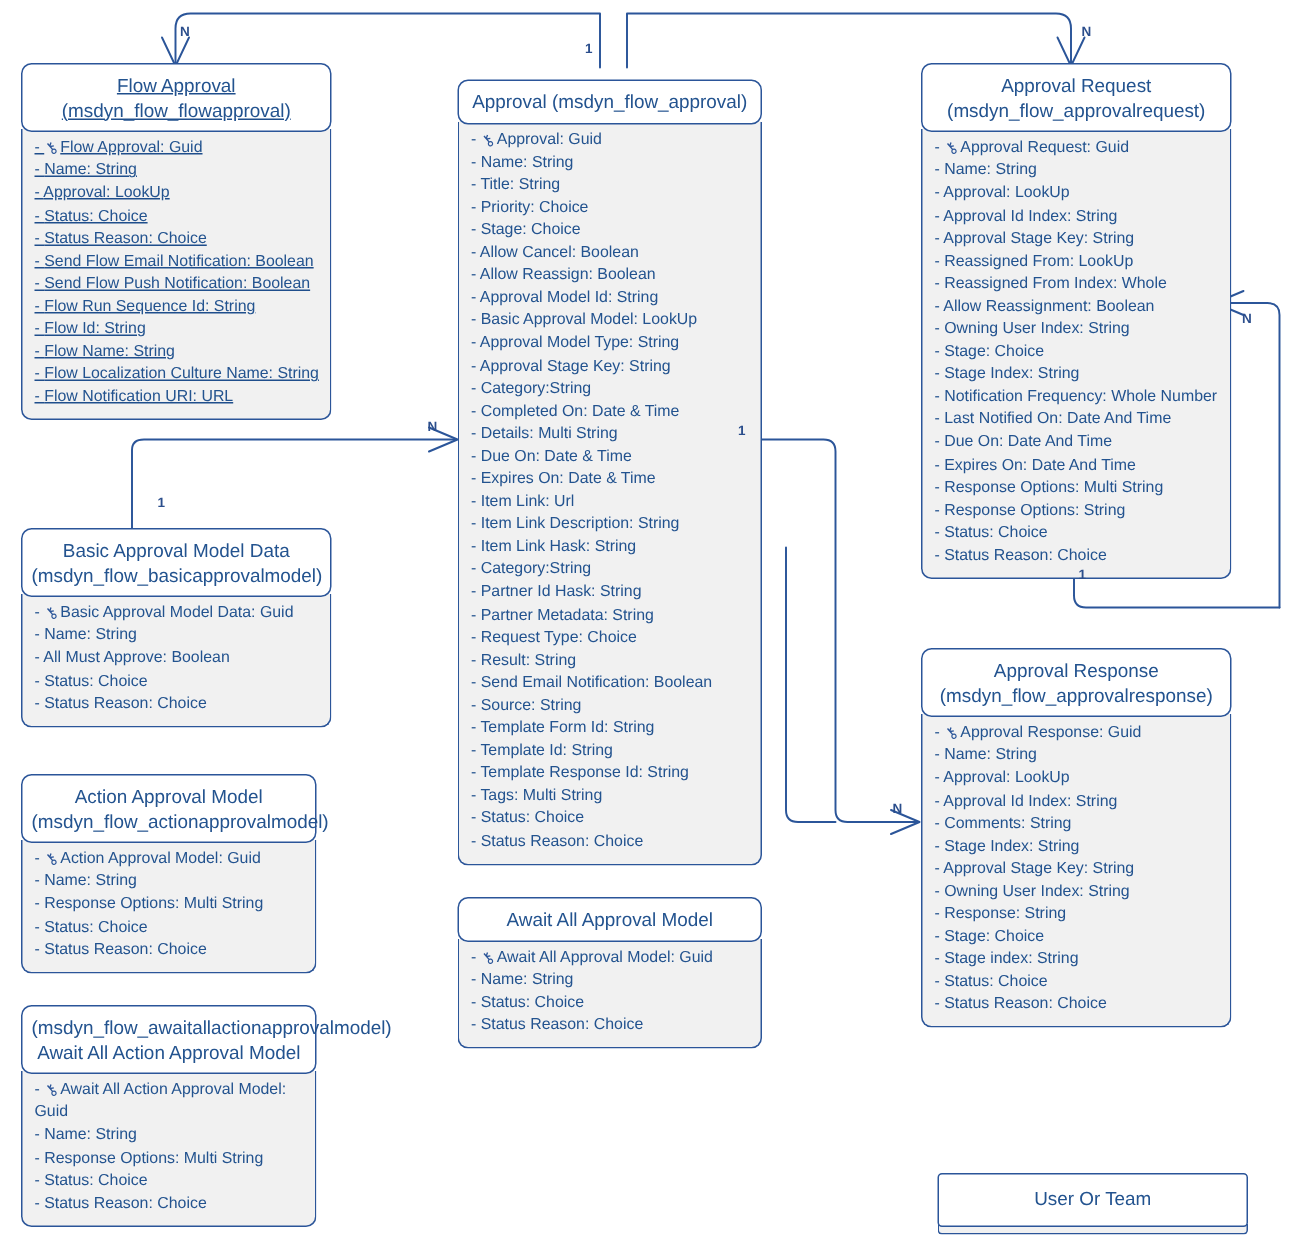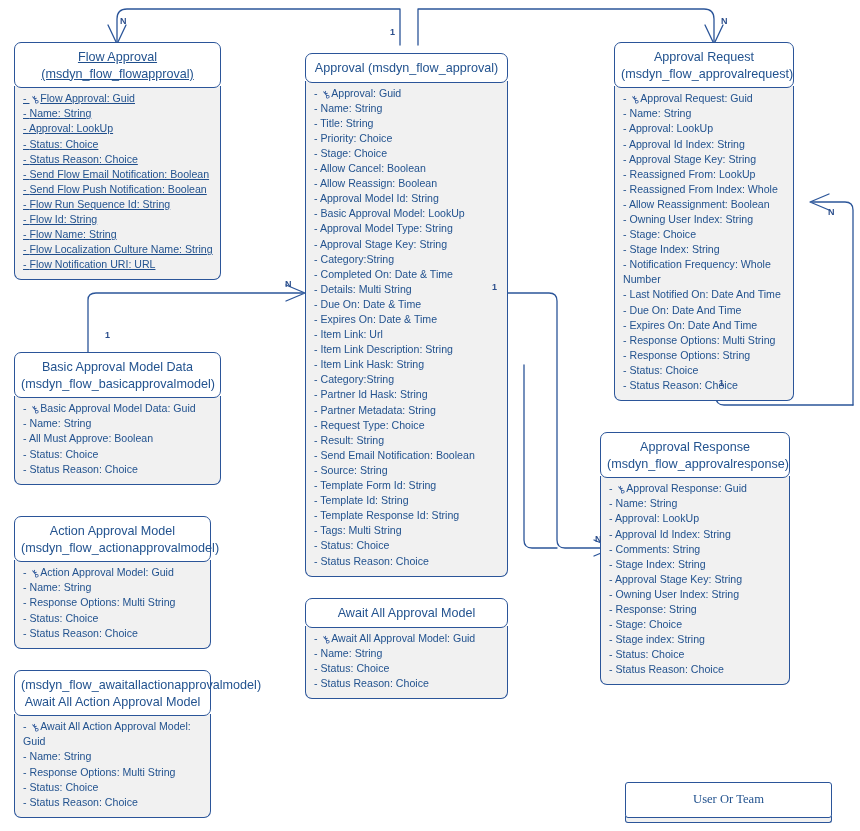--- a/index.html
+++ b/index.html
@@ -202,21 +202,21 @@
         <span class="attr"><span>- </span><span>Source: String</span></span>
         <span class="attr"><span>- </span><span>Template Form Id: String</span></span>
         <span class="attr"><span>- </span><span>Template Id: String</span></span>
         <span class="attr"><span>- </span><span>Template Response Id: String</span></span>
         <span class="attr"><span>- </span><span>Tags: Multi String</span></span>
         <span class="attr"><span>- </span><span>Status: Choice</span></span>
         <span class="attr"><span>- </span><span>Status Reason: Choice</span></span>
       </div>
   </div>
 
-  <div class="entity" style="left:614px; top:42px; width:180px;">
+  <div class="entity" style="left:614px; top:42px; width:207px;">
     <div class="entity-header">
       <div>Approval Request</div>
       <div>(msdyn_flow_approvalrequest)</div>
     </div>
     <div class="entity-body">
         <span class="attr"><span>- </span><span class="key-icon">⚷</span><span>Approval Request: Guid</span></span>
         <span class="attr"><span>- </span><span>Name: String</span></span>
         <span class="attr"><span>- </span><span>Approval: LookUp</span></span>
         <span class="attr"><span>- </span><span>Approval Id Index: String</span></span>
         <span class="attr"><span>- </span><span>Approval Stage Key: String</span></span>
@@ -230,21 +230,21 @@
         <span class="attr"><span>- </span><span>Last Notified On: Date And Time</span></span>
         <span class="attr"><span>- </span><span>Due On: Date And Time</span></span>
         <span class="attr"><span>- </span><span>Expires On: Date And Time</span></span>
         <span class="attr"><span>- </span><span>Response Options: Multi String</span></span>
         <span class="attr"><span>- </span><span>Response Options: String</span></span>
         <span class="attr"><span>- </span><span>Status: Choice</span></span>
         <span class="attr"><span>- </span><span>Status Reason: Choice</span></span>
       </div>
   </div>
 
-  <div class="entity" style="left:600px; top:432px; width:190px;">
+  <div class="entity" style="left:614px; top:432px; width:207px;">
     <div class="entity-header">
       <div>Approval Response</div>
       <div>(msdyn_flow_approvalresponse)</div>
     </div>
     <div class="entity-body">
         <span class="attr"><span>- </span><span class="key-icon">⚷</span><span>Approval Response: Guid</span></span>
         <span class="attr"><span>- </span><span>Name: String</span></span>
         <span class="attr"><span>- </span><span>Approval: LookUp</span></span>
         <span class="attr"><span>- </span><span>Approval Id Index: String</span></span>
         <span class="attr"><span>- </span><span>Comments: String</span></span>
@@ -306,20 +306,20 @@
       <div>Await All Approval Model</div>
     </div>
     <div class="entity-body">
         <span class="attr"><span>- </span><span class="key-icon">⚷</span><span>Await All Approval Model: Guid</span></span>
         <span class="attr"><span>- </span><span>Name: String</span></span>
         <span class="attr"><span>- </span><span>Status: Choice</span></span>
         <span class="attr"><span>- </span><span>Status Reason: Choice</span></span>
       </div>
   </div>
 
-  <div class="entity entity-plain" style="left:625px; top:782px; width:207px;font-family:Liberation Serif, serif;">
+  <div class="entity entity-plain" style="left:625px; top:782px; width:207px;">
     <div class="entity-header" style="padding:8px 6px 9px 6px;">
       <div>User Or Team</div>
     </div>
     <div class="entity-body empty-body"></div>
   </div>
 
 </div>
 
 </body></html>

